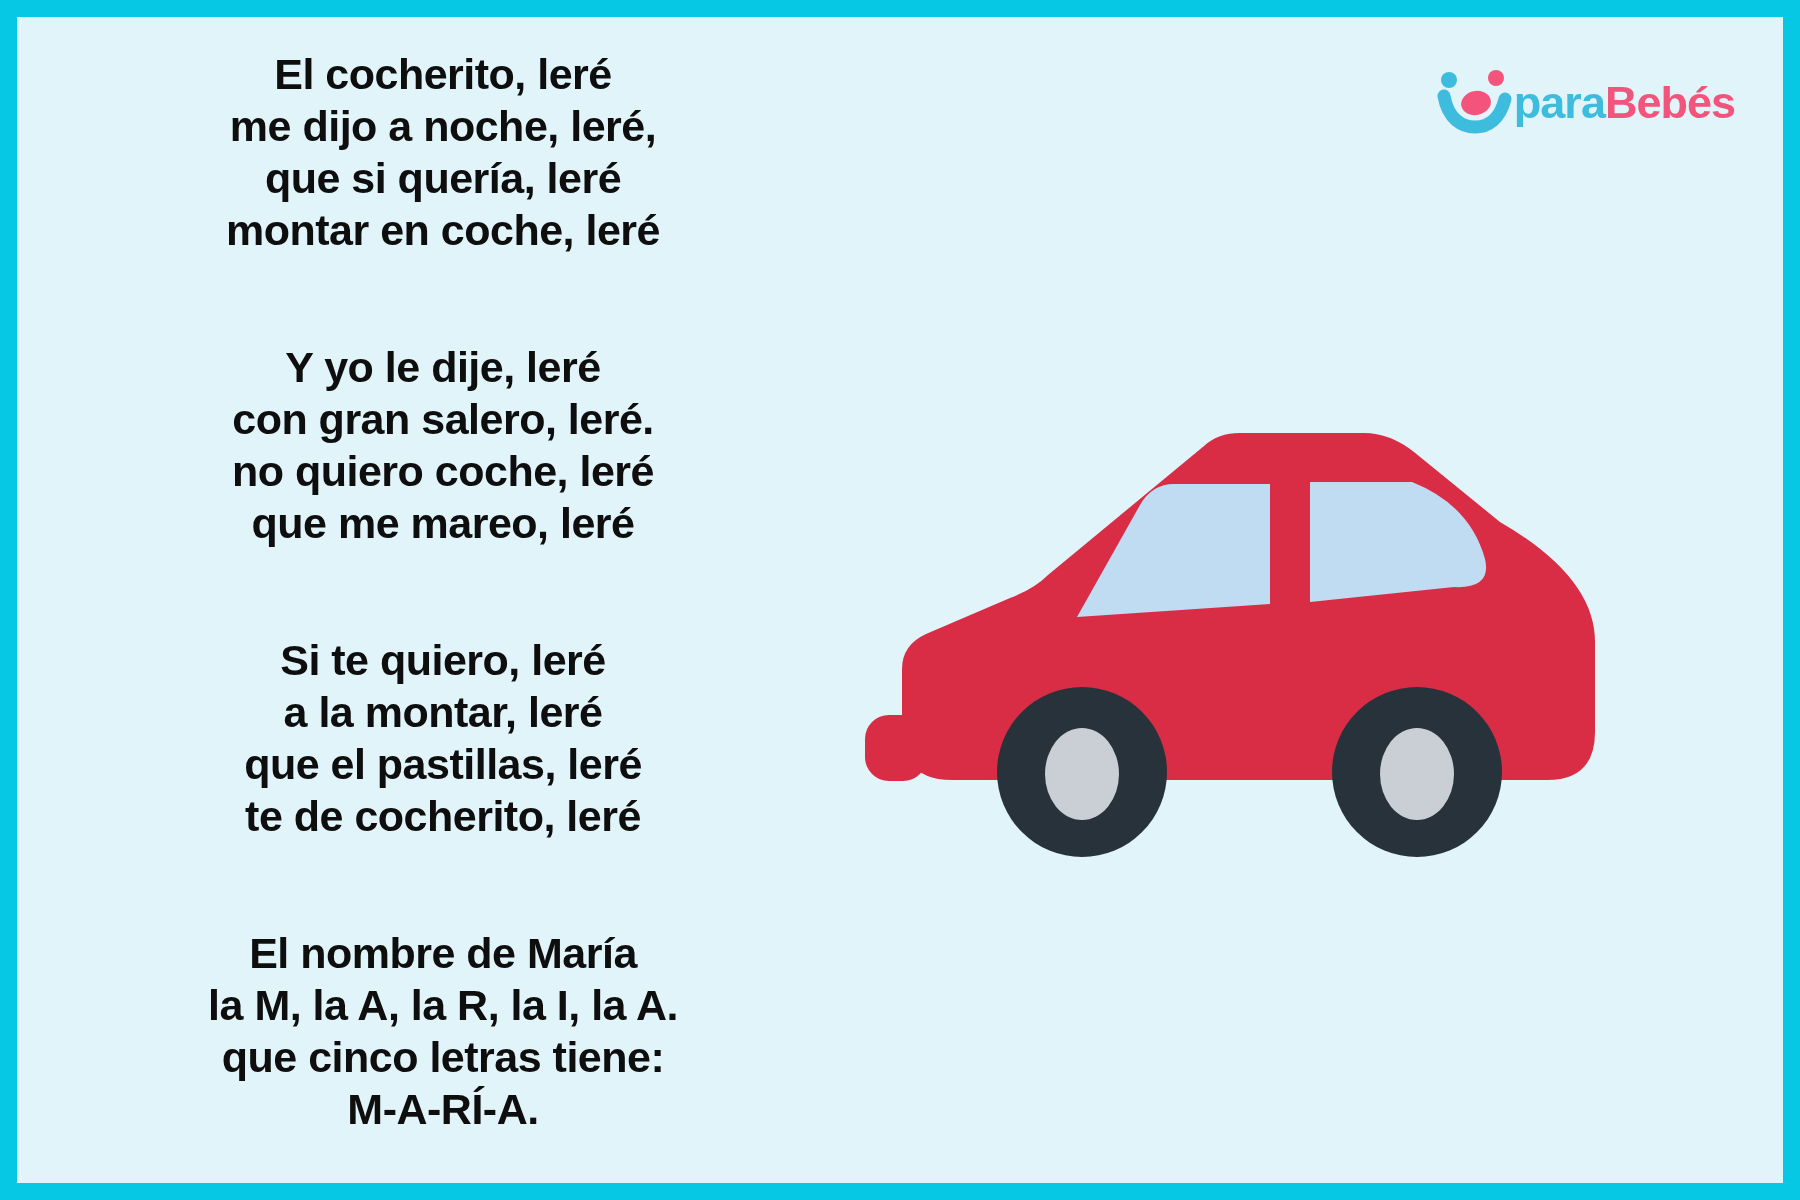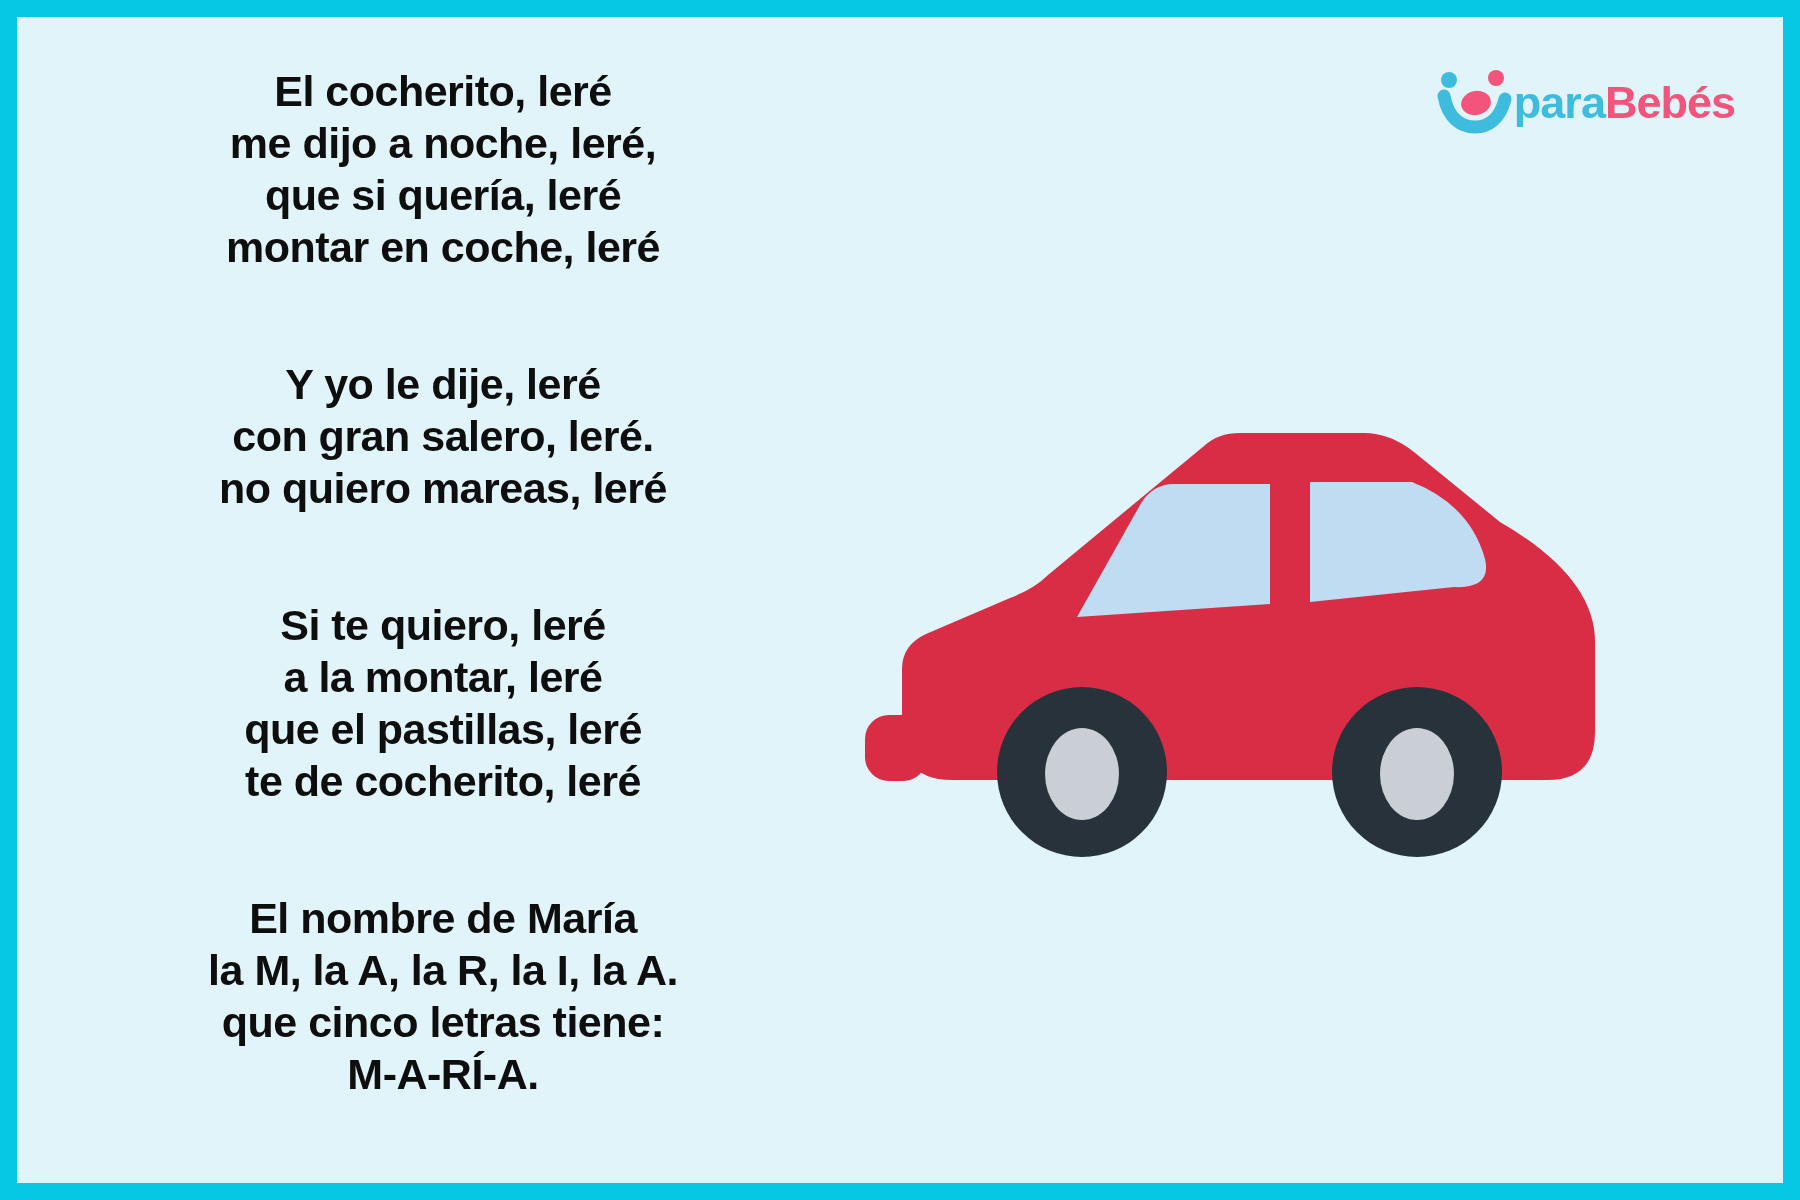--- a/index.html
+++ b/index.html
@@ -5,21 +5,21 @@
   html,body{margin:0;padding:0;}
   body{
     width:1800px;height:1200px;position:relative;overflow:hidden;
     font-family:"Liberation Sans", sans-serif;background:#06C8E4;
   }
   .frame{
     position:absolute;inset:0;box-sizing:border-box;
     border:17px solid #06C8E4;background:#E1F4FA;
   }
   .lyrics{
-    position:absolute;left:46px;top:48px;width:760px;
+    position:absolute;left:46px;top:31px;width:760px;
     text-align:center;font-weight:bold;font-size:43px;line-height:52px;
     color:#0E0E0E;letter-spacing:-0.5px;
   }
   .stanza{margin:0 0 85px 0;}
   .stanza:last-child{margin-bottom:16px;}
   .logo{
     position:absolute;top:52px;right:48px;
     display:flex;align-items:center;
   }
   .logo-text{font-size:45px;font-weight:bold;letter-spacing:-1px;white-space:nowrap;}
@@ -35,21 +35,22 @@
   <div class="lyrics">
     <div class="stanza">
       <div>El cocherito, leré</div>
       <div>me dijo a noche, leré,</div>
       <div>que si quería, leré</div>
       <div>montar en coche, leré</div>
     </div>
     <div class="stanza">
       <div>Y yo le dije, leré</div>
       <div>con gran salero, leré.</div>
-      <div>no quiero mareas, leré</div>
+      <div>no quiero coche, leré</div>
+      <div>que me mareo, leré</div>
     </div>
     <div class="stanza">
       <div>Si te quiero, leré</div>
       <div>a la montar, leré</div>
       <div>que el pastillas, leré</div>
       <div>te de cocherito, leré</div>
     </div>
     <div class="stanza">
       <div>El nombre de María</div>
       <div>la M, la A, la R, la I, la A.</div>

